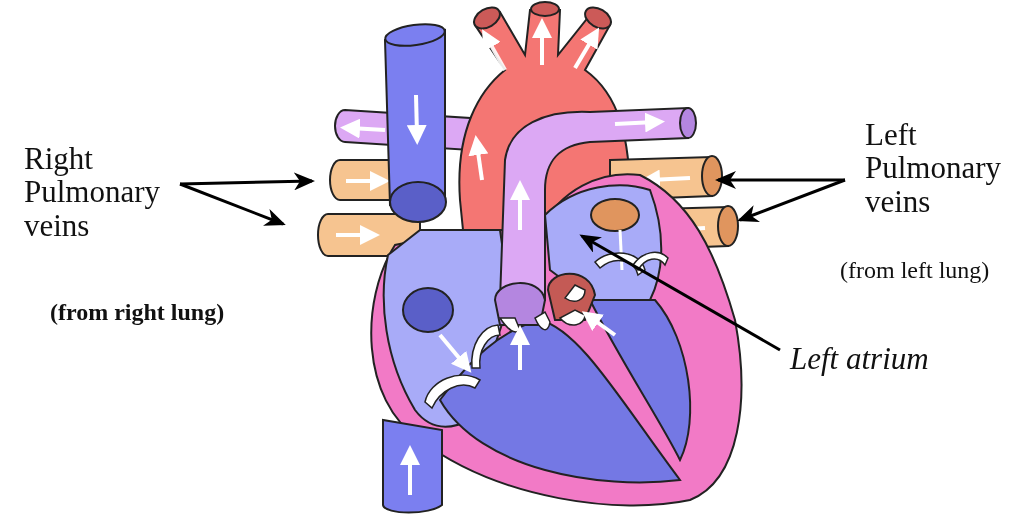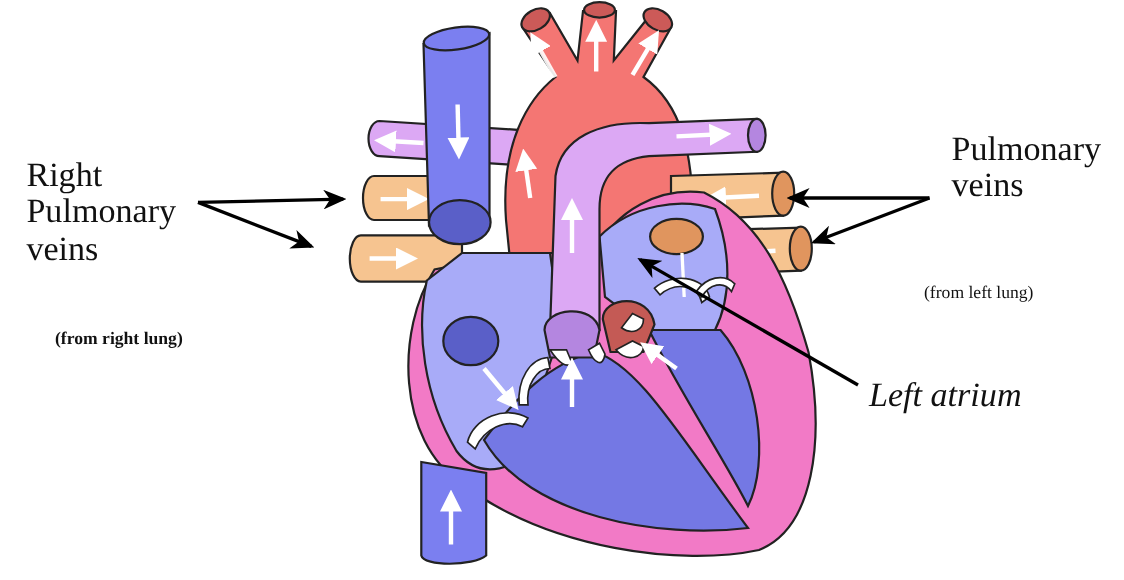--- a/index.html
+++ b/index.html
@@ -1,20 +1,20 @@
 <!DOCTYPE html>
 <html><head>
 <meta charset="utf-8">
 <style>
   html, body { margin: 0; padding: 0; background: #ffffff; }
   body { width: 1022px; height: 527px; position: relative; overflow: hidden;
          font-family: "Liberation Serif", "DejaVu Serif", serif; color: #111; }
   .lbl { position: absolute; line-height: 1.08; white-space: nowrap; }
   .big { font-size: 31px; }
-  .small { font-size: 16px; }
+  .small { font-size: 24px; }
   svg.main { position: absolute; left: 0; top: 0; }
 </style>
 </head>
 <body>
 
 <svg class="main" width="1022" height="527" viewBox="0 0 1022 527" xmlns="http://www.w3.org/2000/svg">
   <defs>
     <marker id="wa" markerWidth="5" markerHeight="5" refX="2.5" refY="2.5" orient="auto">
       <path d="M0,0 L5,2.5 L0,5 z" fill="#fff"></path>
     </marker>
@@ -123,18 +123,19 @@
 </svg>
 
 <div class="lbl big" style="left:24px; top:142px;">
   <div>Right</div>
   <div>Pulmonary</div>
   <div>veins</div>
 </div>
 <div class="lbl small" style="left:50px; top:300px;font-weight:bold;">(from right lung)</div>
 
 <div class="lbl big" style="left:865px; top:118px;">
+  <div>Left</div>
   <div>Pulmonary</div>
   <div>veins</div>
 </div>
 <div class="lbl small" style="left:840px; top:258px;">(from left lung)</div>
 
 <div class="lbl big" style="left:790px; top:342px;font-style:italic;">Left atrium</div>
 
 </body></html>

